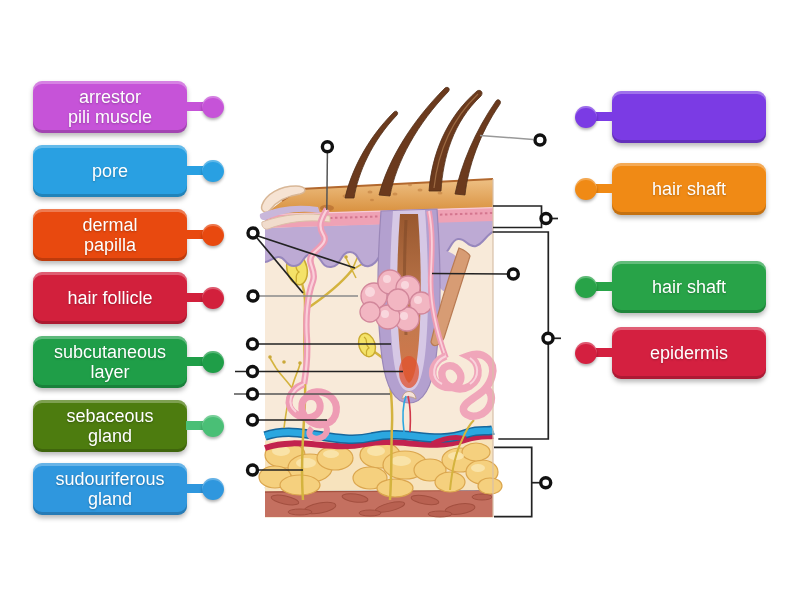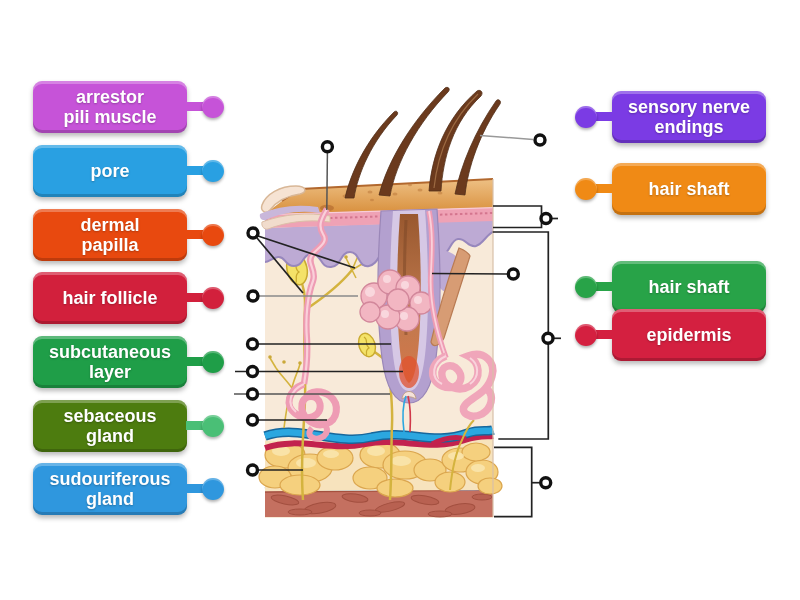--- a/index.html
+++ b/index.html
@@ -5,21 +5,21 @@
   html,body{margin:0;padding:0;}
   body{
     width:800px;height:600px;position:relative;background:#ffffff;
     font-family:"Liberation Sans",sans-serif;overflow:hidden;
   }
   #stage{position:absolute;inset:0;}
   svg.diagram{position:absolute;left:0;top:0;}
   .label{
     position:absolute;width:154px;height:52px;border-radius:9px;
     display:flex;align-items:center;justify-content:center;
-    color:#fff;font-weight:bold;font-size:18px;line-height:1.12;
+    color:#fff;font-weight:normal;font-size:18px;line-height:1.12;
     text-align:center;white-space:pre-line;cursor:pointer;
     box-shadow:inset 0 3px 0 rgba(255,255,255,.28), inset 0 -3px 0 rgba(0,0,0,.18), 0 3px 5px rgba(0,0,0,.28);
     text-shadow:0 1px 2px rgba(0,0,0,.25);
     box-sizing:border-box;padding:2px 6px;
   }
   .label .stem{position:absolute;top:50%;height:9px;margin-top:-5px;width:18px;}
   .label .knob{position:absolute;top:50%;width:22px;height:22px;margin-top:-11px;border-radius:50%;
     box-shadow:0 2px 3px rgba(0,0,0,.3), inset 0 2px 0 rgba(255,255,255,.25);}
   .label.left{left:33px;}
   .label.right{left:612px;}
@@ -315,34 +315,32 @@
   <span class="knob" style="background-color: rgb(74, 191, 118);"></span>
 </div>
 <div class="label left pos-l7" style="background-color: rgb(47, 151, 222);">
   <span class="label-text">sudouriferous
 gland</span>
   <span class="stem" style="background-color: rgb(47, 151, 222);"></span>
   <span class="knob" style="background-color: rgb(47, 151, 222);"></span>
 </div>
 
 <div class="label right pos-r1" style="background-color: rgb(123, 59, 228);">
-  <span class="label-text">sensory nerve
-endings</span>
   <span class="stem" style="background-color: rgb(123, 59, 228);"></span>
   <span class="knob" style="background-color: rgb(123, 59, 228);"></span>
 </div>
 <div class="label right pos-r2" style="background-color: rgb(240, 138, 21);">
   <span class="label-text">hair shaft</span>
   <span class="stem" style="background-color: rgb(240, 138, 21);"></span>
   <span class="knob" style="background-color: rgb(240, 138, 21);"></span>
 </div>
 <div class="label right pos-r3" style="background-color: rgb(40, 163, 72); margin-top: 25px;">
   <span class="label-text">hair shaft</span>
   <span class="stem" style="background-color: rgb(40, 163, 72);"></span>
   <span class="knob" style="background-color: rgb(40, 163, 72);"></span>
 </div>
-<div class="label right pos-r4" style="background-color: rgb(212, 32, 64);">
+<div class="label right pos-r4" style="background-color: rgb(212, 32, 64); margin-top: 18px;">
   <span class="label-text">epidermis</span>
   <span class="stem" style="background-color: rgb(212, 32, 64);"></span>
   <span class="knob" style="background-color: rgb(212, 32, 64);"></span>
 </div>
 
 </div>
 
 </body></html>

